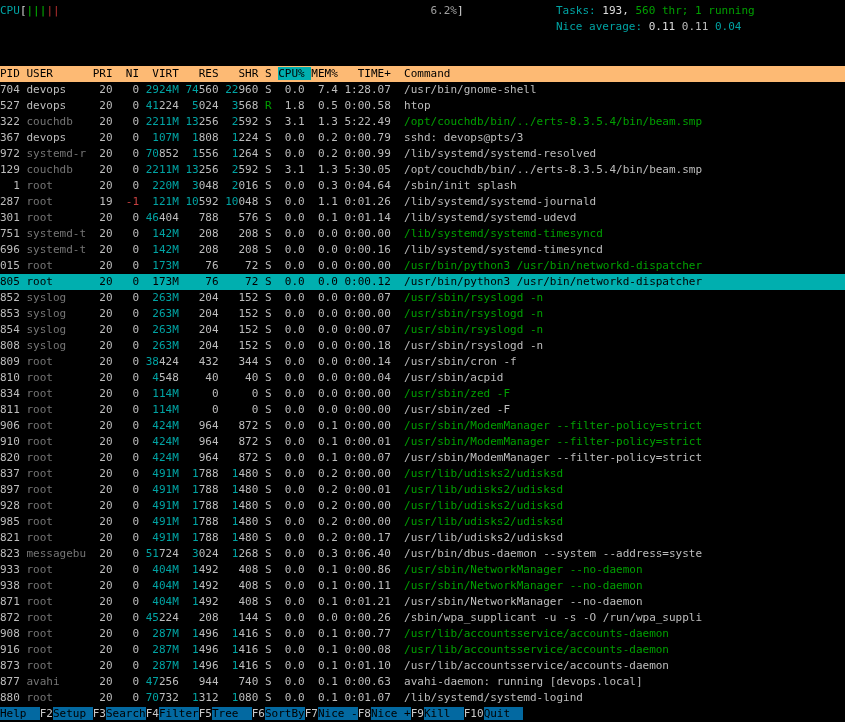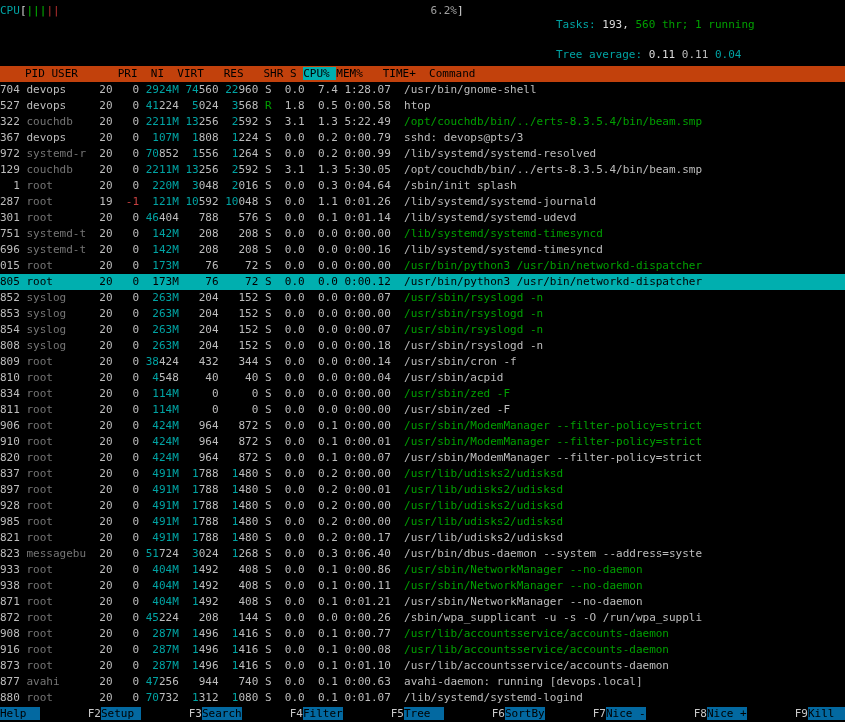--- a/index.html
+++ b/index.html
@@ -17,40 +17,40 @@
   .teal { color:#00A3A3; }
   .gr   { color:#00A000; }
   .red  { color:#C84040; }
   .yel  { color:#BEBE00; }
   .gray2{ color:#A0A0A0; }
   .brk  { color:#D8D8D8; }
   .bgr  { color:#00C000; }
   .bred { color:#BE3232; }
   .bblu { color:#4646D0; }
   .byel { color:#BEBE00; }
-  .hdr  { background:#c2410c;padding-left:25px; }
+  .hdr  { background:#fdba74; }
   .hdr span { color:#000; }
   .hdr .sort { background:#00AFAF; }
   .sel  { background:#00AFAF; }
   .sel span { color:#000 !important; }
-  .fnbar .fnkey { color:#C8C8C8;padding-left:48px; }
+  .fnbar .fnkey { color:#C8C8C8; }
   .fnbar .fnlab { background:#0369a1; color:#000; }
   .info { position:absolute; left:556px; top:3px; }
-  .iline { height:16px; white-space:pre;margin-top:14px; }
+  .iline { height:16px; white-space:pre; }
 </style>
 </head>
 <body>
 
 <div class="screen">
 
   <div class="line" style="top:3px"><span class="cy">CPU</span><span class="brk">[</span><span id="cpu-bars"><span class="bgr">|||</span><span class="bred">||</span><span class="txt">                                                        </span><span class="gray2">6.2%</span></span><span class="brk">]</span></div>
 
   <div class="info">
     <div class="iline"><span class="cy">Tasks: </span><span class="wh">193, </span><span class="gr">560 thr; </span><span class="gr">1 running</span></div>
-    <div class="iline"><span class="cy">Tree average: </span><span class="wh">0.11 </span><span class="txt">0.11 </span><span class="teal">0.04</span></div>
+    <div class="iline"><span class="cy">Nice average: </span><span class="wh">0.11 </span><span class="txt">0.11 </span><span class="teal">0.04</span></div>
   </div>
 
   <div class="line hdr" id="table-header" style="top:66px"><span>PID</span> <span>USER     </span> <span>PRI</span> <span> NI</span> <span> VIRT</span> <span>  RES</span> <span>  SHR</span> <span>S</span> <span class="sort">CPU% </span><span>MEM%</span> <span>  TIME+ </span> <span>Command</span></div>
 
   <div id="rows">
       <div class="line" style="top: 82px;"><span class="txt">704</span> <span class="txt">devops   </span> <span class="txt"> 20</span> <span class="txt">  0</span> <span class="teal">2924M</span> <span class="teal">74</span><span class="txt">560</span> <span class="teal">22</span><span class="txt">960</span> <span class="txt">S</span> <span class="txt"> 0.0</span> <span class="txt"> 7.4</span> <span class="txt">1:28.07 </span> <span class="txt">/usr/bin/gnome-shell</span></div>
       <div class="line" style="top: 98px;"><span class="txt">527</span> <span class="txt">devops   </span> <span class="txt"> 20</span> <span class="txt">  0</span> <span class="teal">41</span><span class="txt">224</span> <span class="txt"> </span><span class="teal">5</span><span class="txt">024</span> <span class="txt"> </span><span class="teal">3</span><span class="txt">568</span> <span class="gr">R</span> <span class="txt"> 1.8</span> <span class="txt"> 0.5</span> <span class="txt">0:00.58 </span> <span class="txt">htop</span></div>
       <div class="line" style="top: 114px;"><span class="txt">322</span> <span class="dim">couchdb  </span> <span class="txt"> 20</span> <span class="txt">  0</span> <span class="teal">2211M</span> <span class="teal">13</span><span class="txt">256</span> <span class="txt"> </span><span class="teal">2</span><span class="txt">592</span> <span class="txt">S</span> <span class="txt"> 3.1</span> <span class="txt"> 1.3</span> <span class="txt">5:22.49 </span> <span class="gr">/opt/couchdb/bin/../erts-8.3.5.4/bin/beam.smp</span></div>
       <div class="line" style="top: 130px;"><span class="txt">367</span> <span class="txt">devops   </span> <span class="txt"> 20</span> <span class="txt">  0</span> <span class="txt"> </span><span class="teal">107M</span> <span class="txt"> </span><span class="teal">1</span><span class="txt">808</span> <span class="txt"> </span><span class="teal">1</span><span class="txt">224</span> <span class="txt">S</span> <span class="txt"> 0.0</span> <span class="txt"> 0.2</span> <span class="txt">0:00.79 </span> <span class="txt">sshd: devops@pts/3</span></div>
       <div class="line" style="top: 146px;"><span class="txt">972</span> <span class="dim">systemd-r</span> <span class="txt"> 20</span> <span class="txt">  0</span> <span class="teal">70</span><span class="txt">852</span> <span class="txt"> </span><span class="teal">1</span><span class="txt">556</span> <span class="txt"> </span><span class="teal">1</span><span class="txt">264</span> <span class="txt">S</span> <span class="txt"> 0.0</span> <span class="txt"> 0.2</span> <span class="txt">0:00.99 </span> <span class="txt">/lib/systemd/systemd-resolved</span></div>

